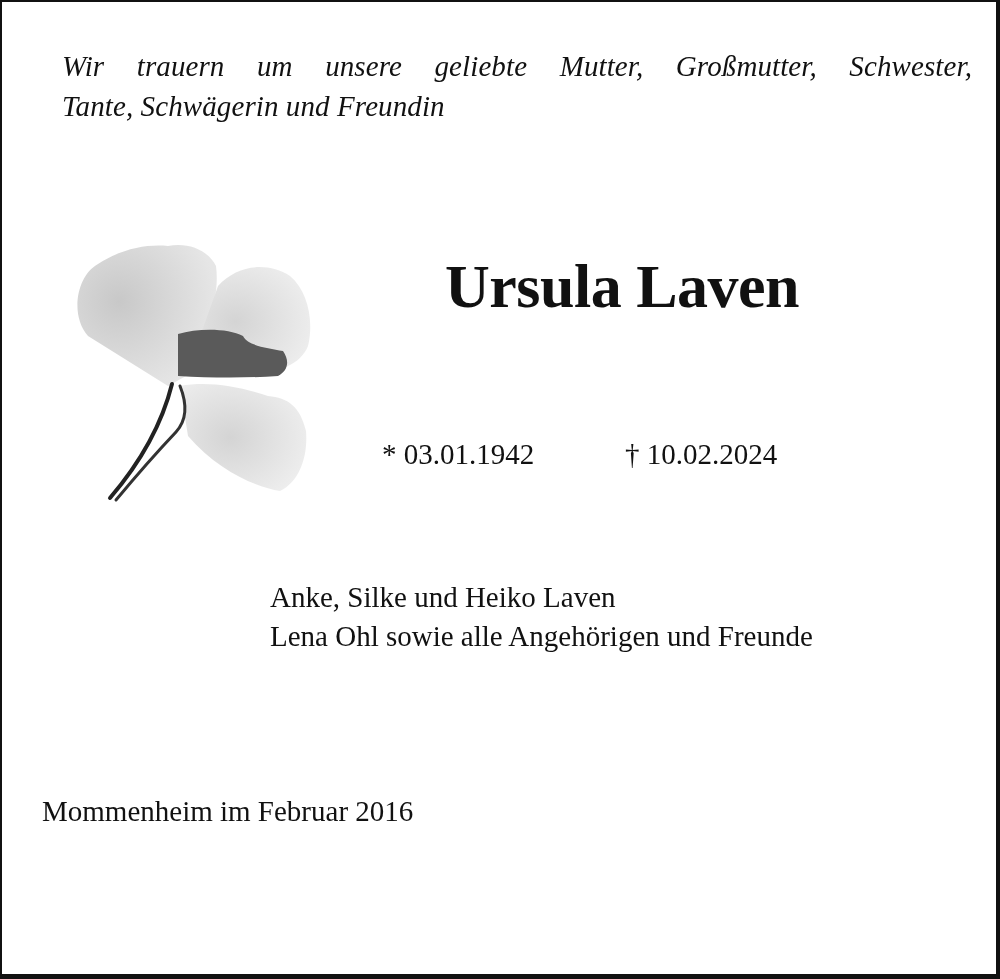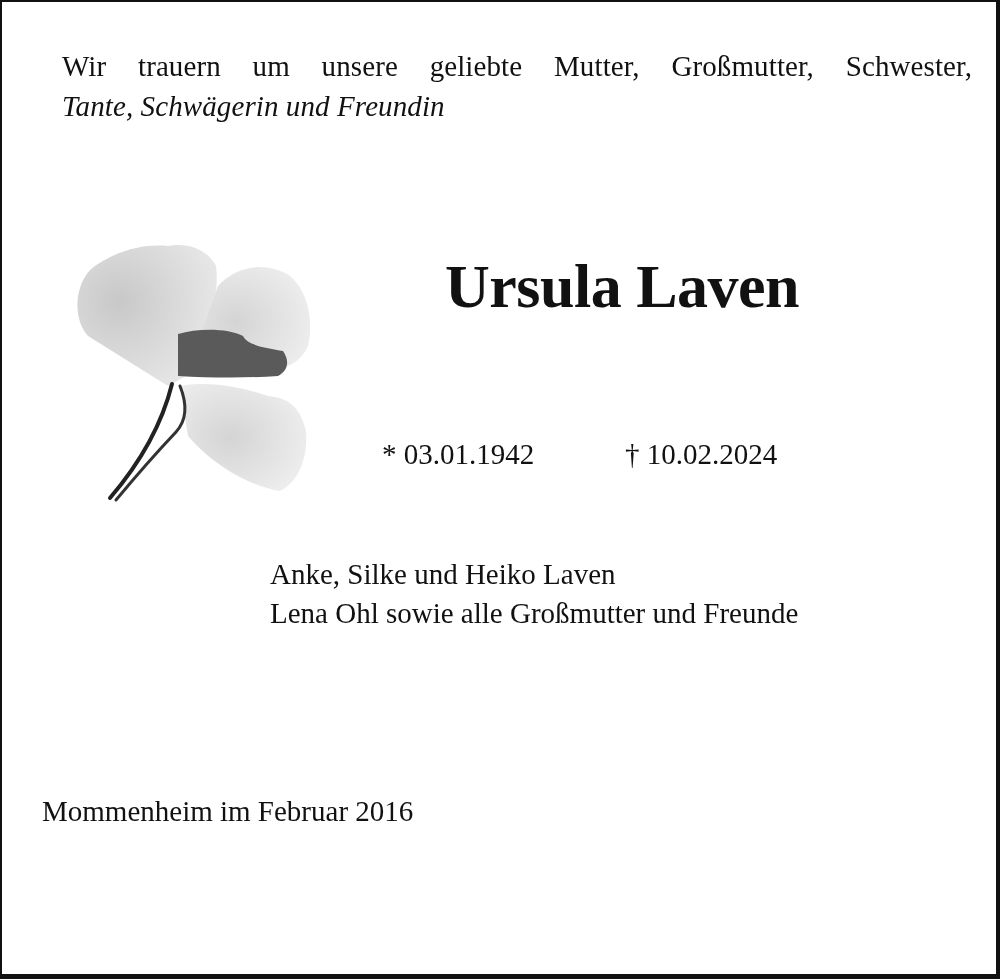--- a/index.html
+++ b/index.html
@@ -10,39 +10,39 @@
       border-top: 2px solid #111; border-left: 2px solid #111;
       border-right: 4px solid #111; border-bottom: 5px solid #111;
       background: #fff;
     }
     .serif { font-family: "Liberation Serif", "DejaVu Serif", serif; color: #111; }
     .intro {
       position: absolute; left: 60px; top: 44px; width: 910px;
       font-size: 29px; line-height: 40px; text-align: justify;
       letter-spacing: 0.1px;
     }
-    .intro .l1 { display: block; text-align: justify; text-align-last: justify; word-spacing: 6px; }
+    .intro .l1 { display: block; text-align: justify; text-align-last: justify; word-spacing: 6px; font-style: italic; }
     .intro .l2 { display: block; font-style: italic; }
     .leaf { position: absolute; left: 66px; top: 234px; width: 250px; height: 270px; }
     .name {
       position: absolute; left: 380px; top: 248px; width: 480px; text-align: center;
       font-size: 62px; font-weight: bold; line-height: 72px; letter-spacing: -0.5px; font-family: Liberation Serif, serif;
     }
     .maiden {
       position: absolute; left: 380px; top: 333px; width: 480px; text-align: center;
       font-size: 42px; line-height: 52px;
     }
     .dates {
       position: absolute; left: 380px; top: 432px; width: 480px; height: 40px;
       font-size: 29px; font-weight: normal; line-height: 40px;
     }
     .dates .born { position: absolute; left: 0px; }
     .dates .died { position: absolute; left: 243px; }
     .mourners {
-      position: absolute; left: 268px; top: 553px; width: 680px;
+      position: absolute; left: 268px; top: 576px; width: 680px;
       font-size: 29px; line-height: 39px;
     }
     .mourners div { white-space: nowrap; }
     .place {
       position: absolute; left: 40px; top: 790px; font-size: 29px; line-height: 38px;
       white-space: nowrap;
     }
     .funeral {
       position: absolute; left: 40px; top: 864px; width: 912px;
       font-size: 29px; line-height: 38px;
@@ -88,19 +88,19 @@
 
   <div class="name serif">Ursula Laven</div>
 
   <div class="dates serif">
     <span class="born">* 03.01.1942</span>
     <span class="died">† 10.02.2024</span>
   </div>
 
   <div class="mourners serif">
     <div>Anke, Silke und Heiko Laven</div>
-    <div>Lena Ohl sowie alle Großmutter und Freunde</div>
+    <div>Lena Ohl sowie alle Angehörigen und Freunde</div>
   </div>
 
   <div class="place serif">Mommenheim im Februar 2016</div>
 
 
 </div>
 
 </body></html>

